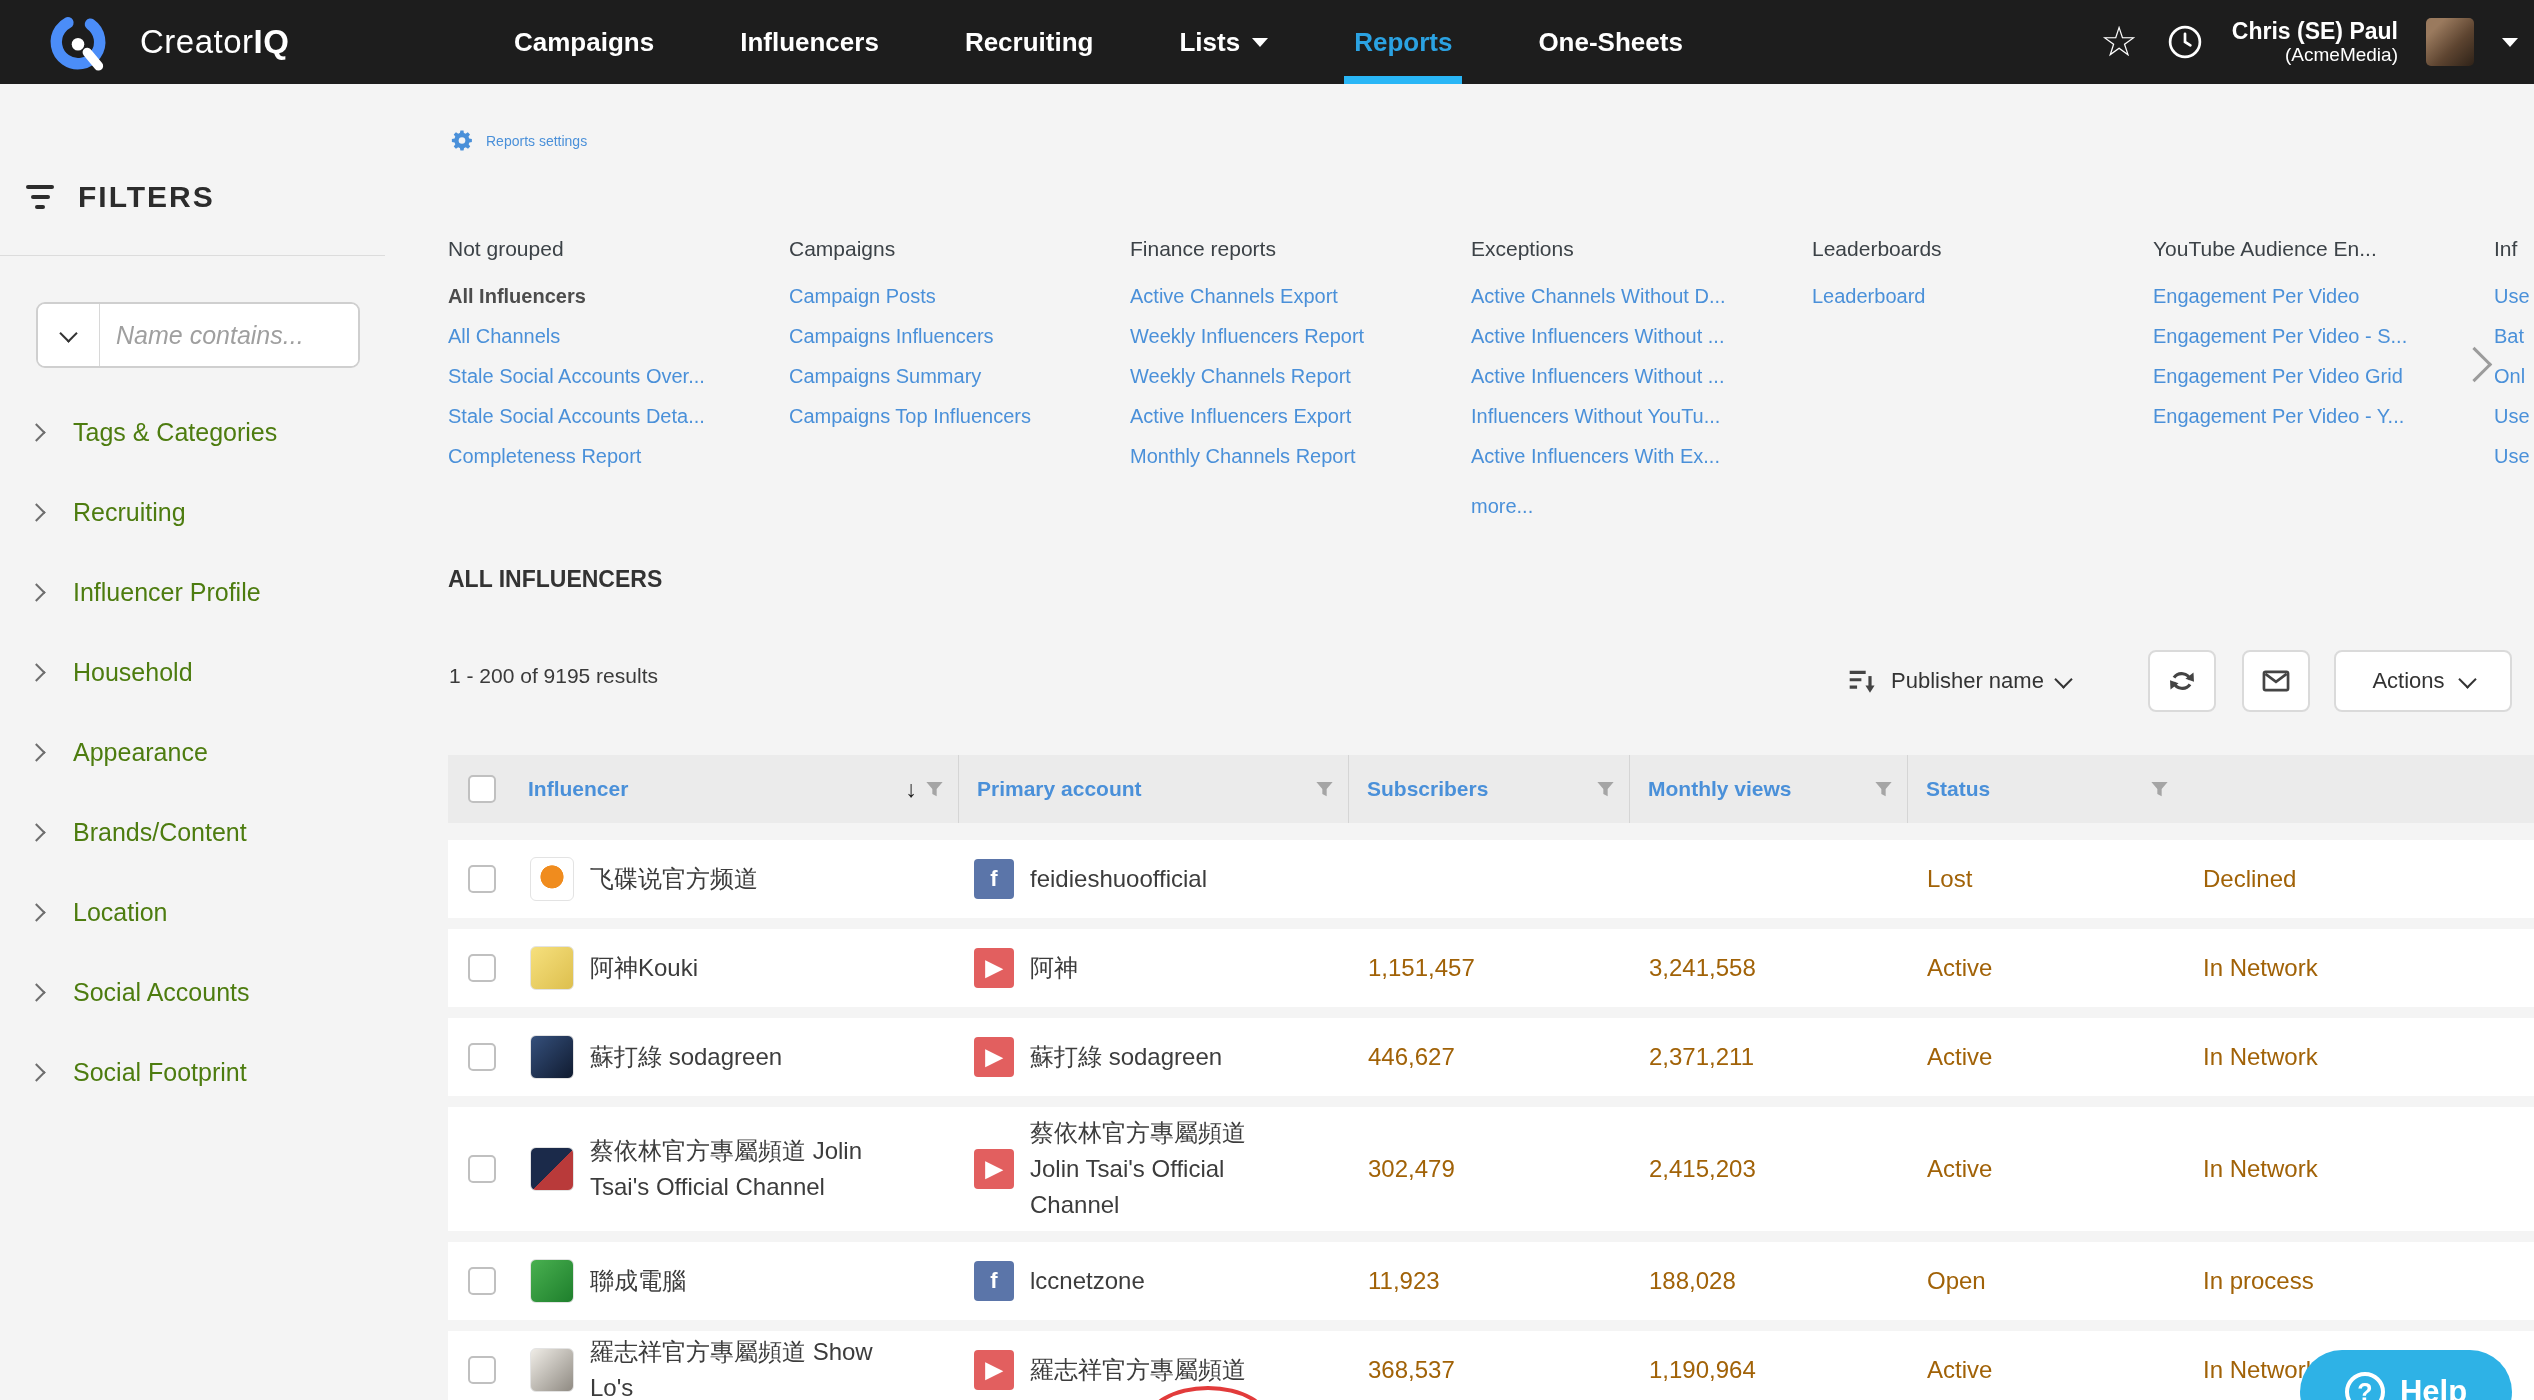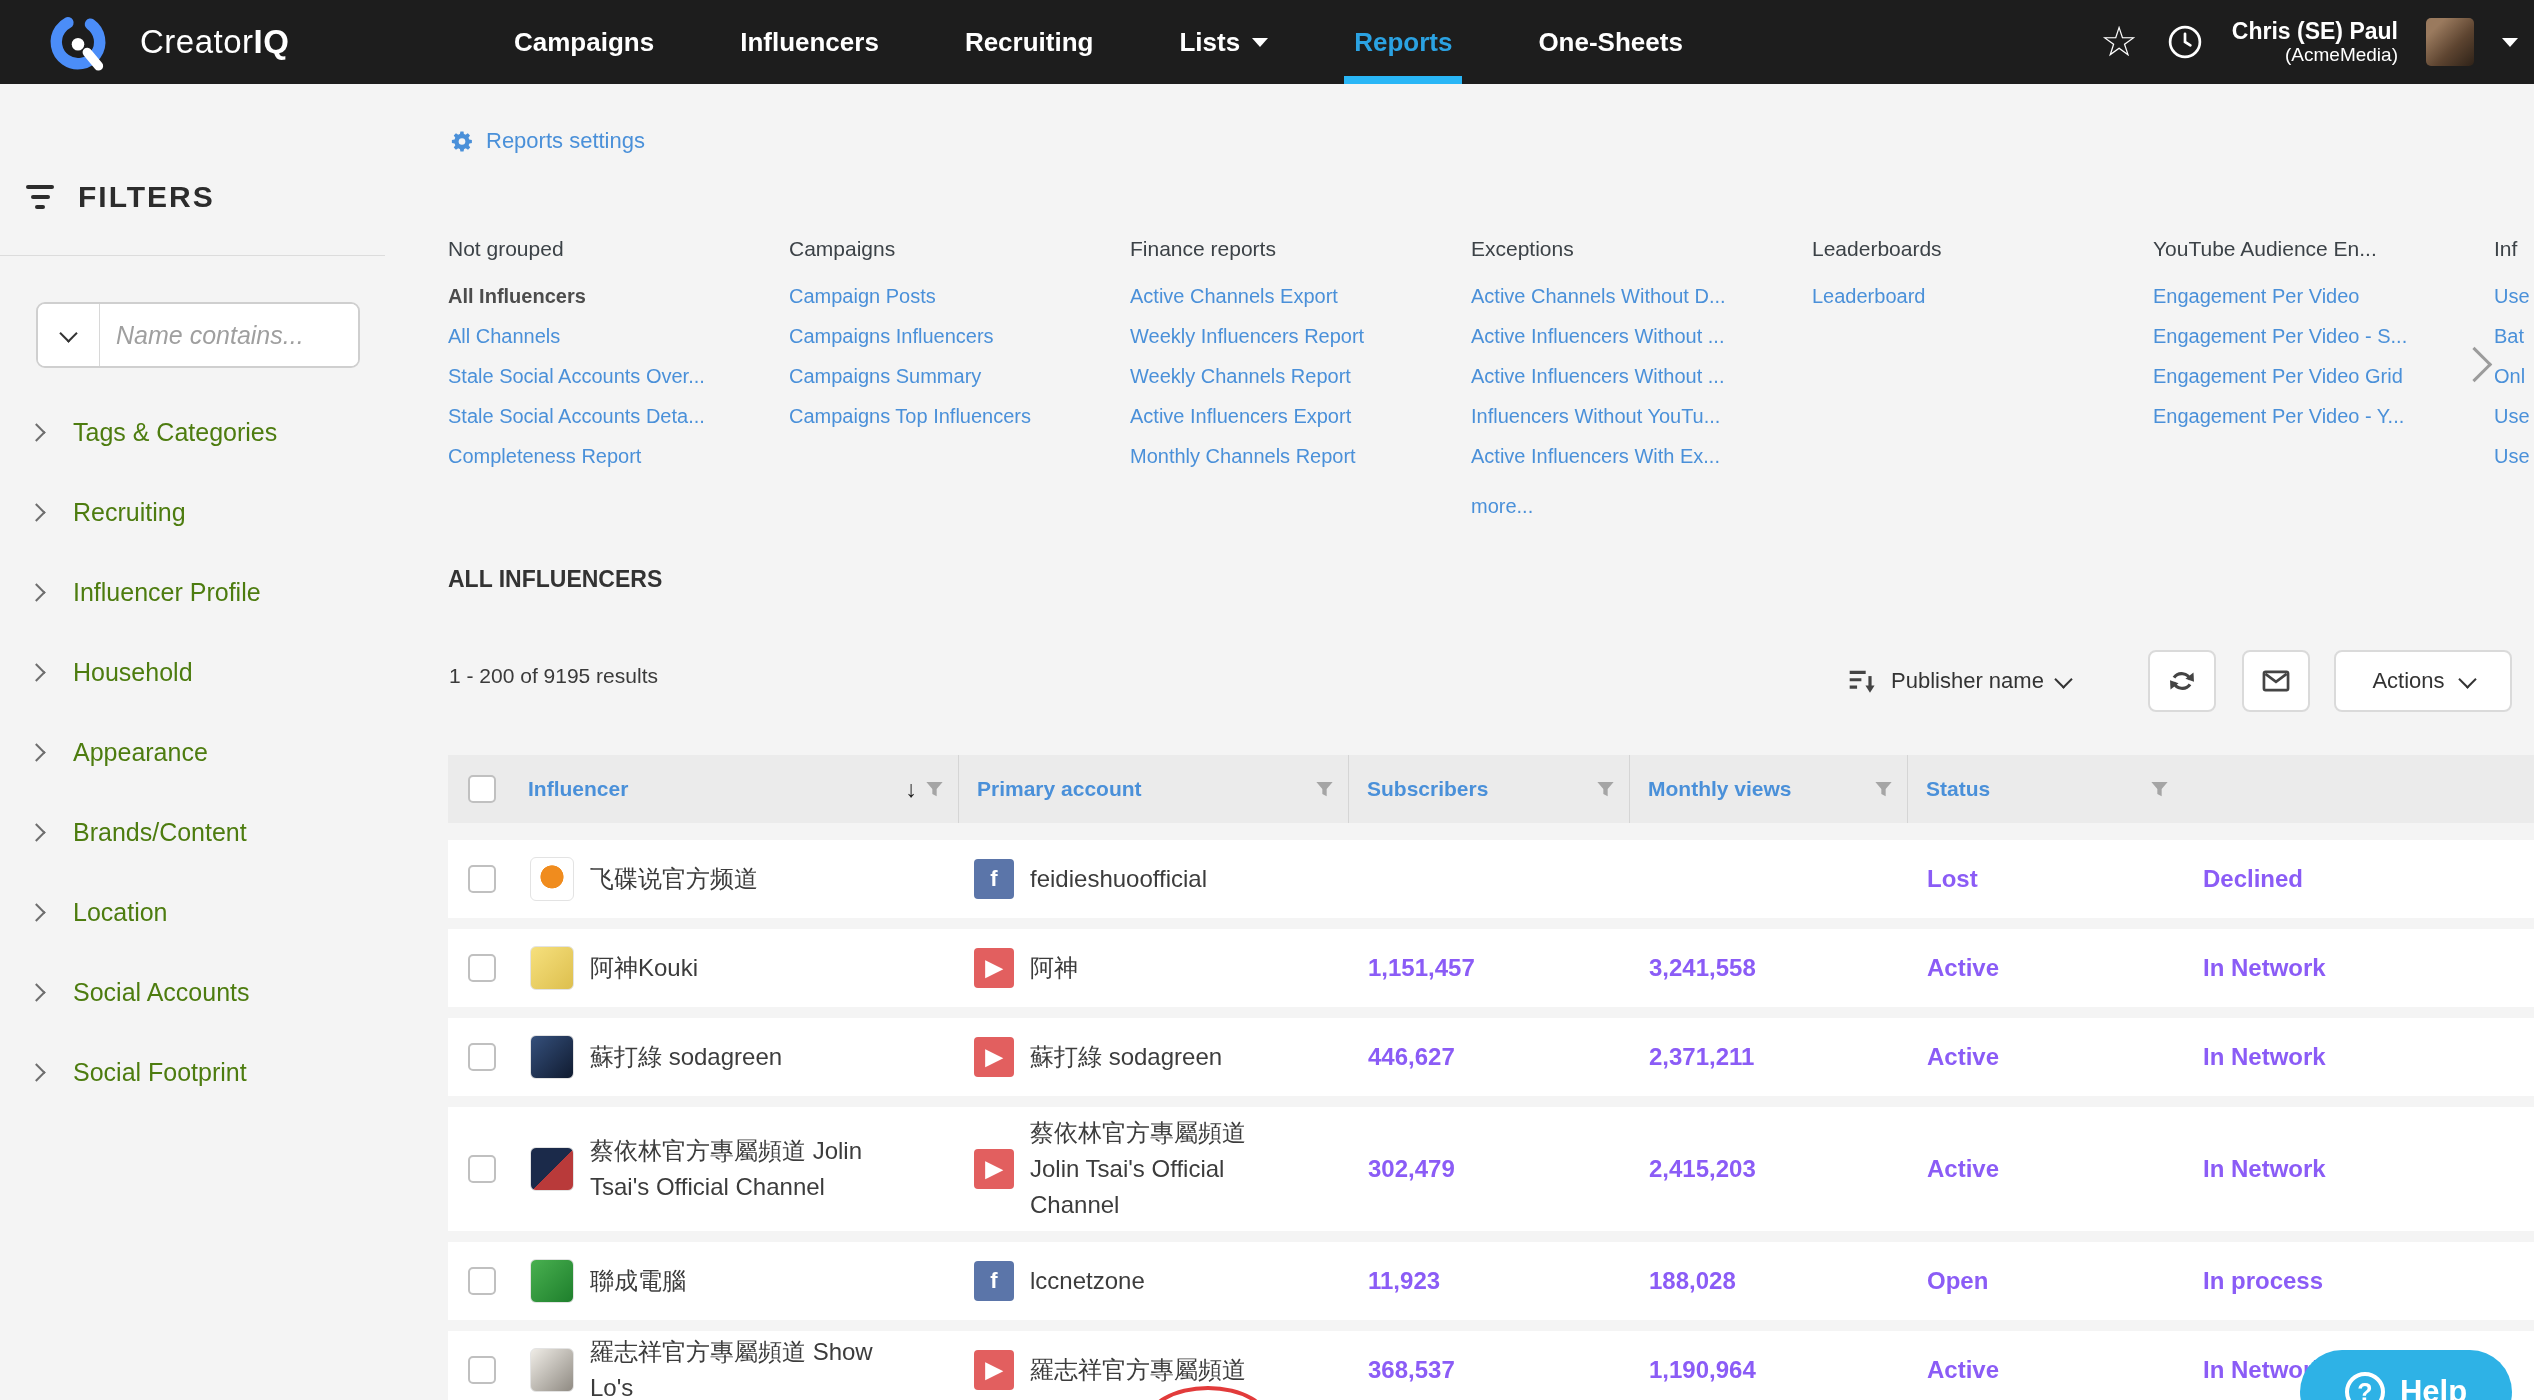--- a/index.html
+++ b/index.html
@@ -48,22 +48,22 @@
   .side-sections{position:absolute;left:0;top:308px;width:400px;}
   .side-item{height:80px;display:flex;align-items:center;cursor:pointer;}
   .side-item .chev{margin-left:30px;}
   .side-label{margin-left:30px;font-size:25px;color:#4d7c0f;}
   
   .chev{display:inline-block;width:11px;height:11px;border-top:2.5px solid #6e6e6e;border-right:2.5px solid #6e6e6e;}
   .chev.right{transform:rotate(45deg);}
   .chev.down{transform:rotate(135deg);margin-top:-4px;}
   .chev.dark{border-color:#333;}
   
-  .settings-link{position:absolute;left:450px;top:128px;display:flex;align-items:flex-end;gap:11px;
-    color:#4a90d9;font-size:22px;cursor:pointer;text-decoration:none;}
+  .settings-link{position:absolute;left:450px;top:128px;display:flex;align-items:center;gap:11px;
+    color:#4a90d9;font-size:14px;cursor:pointer;text-decoration:none;}
   .report-groups{position:absolute;left:448px;top:237px;display:flex;width:2387px;}
   .rg-col{width:341px;box-sizing:border-box;padding-right:22px;overflow:hidden;}
   .rg-title{margin:0 0 15px 0;font-size:21px;font-weight:400;color:#3c4247;white-space:nowrap;}
   .rg-item{display:block;font-size:20px;line-height:40px;color:#4a90d9;text-decoration:none;
     white-space:nowrap;overflow:hidden;cursor:pointer;}
   .rg-item.selected{color:#4c4c4c;font-weight:700;}
   .rg-more{display:block;margin-top:10px;font-size:20px;line-height:40px;color:#4a90d9;text-decoration:none;cursor:pointer;}
   .carousel-next{position:absolute;left:2462px;top:352px;width:22px;height:22px;
     border-top:3.5px solid #9b9b9b;border-right:3.5px solid #9b9b9b;transform:rotate(45deg);cursor:pointer;}
   
@@ -99,21 +99,21 @@
   .t-body{margin-top:17px;}
   .t-row{background:#fff;min-height:78px;display:flex;align-items:center;margin-bottom:11px;cursor:pointer;}
   .t-row.tall{min-height:124px;}
   .t-row .tc{display:flex;align-items:center;}
   .avatar{width:44px;height:44px;border-radius:6px;margin-left:20px;border:1px solid #e3e3e3;
     box-sizing:border-box;flex-shrink:0;}
   .cell-name{margin-left:16px;font-size:24px;color:#3c3c3c;line-height:36px;max-width:300px;}
   .net-icon{width:40px;height:40px;border-radius:4px;margin-left:16px;flex-shrink:0;color:#fff;
     display:flex;align-items:center;justify-content:center;font-size:22px;font-weight:700;}
   .cell-primary{margin-left:16px;font-size:24px;color:#3c3c3c;line-height:36px;max-width:270px;}
-  .cell-text{padding-left:20px;font-size:24px;color:#8b5cf6;font-weight:bold;}
+  .cell-text{padding-left:20px;font-size:24px;color:#a16207;}
   
   .red-annotation{position:absolute;left:1145px;top:1386px;width:118px;height:66px;border:4px solid #e23b3b;
     border-radius:50%;z-index:6;pointer-events:none;}
   .help-pill{position:absolute;right:22px;bottom:-34px;width:212px;height:84px;border:none;border-radius:42px;
     display:flex;align-items:center;justify-content:center;gap:15px;color:#fff;cursor:pointer;z-index:20;
     font-family:"Liberation Sans",sans-serif;}
   .help-q{width:40px;height:40px;border:4px solid #fff;border-radius:50%;display:flex;align-items:center;
     justify-content:center;font-size:25px;font-weight:700;box-sizing:border-box;}
   .help-label{font-size:31px;font-weight:700;}
 </style>

